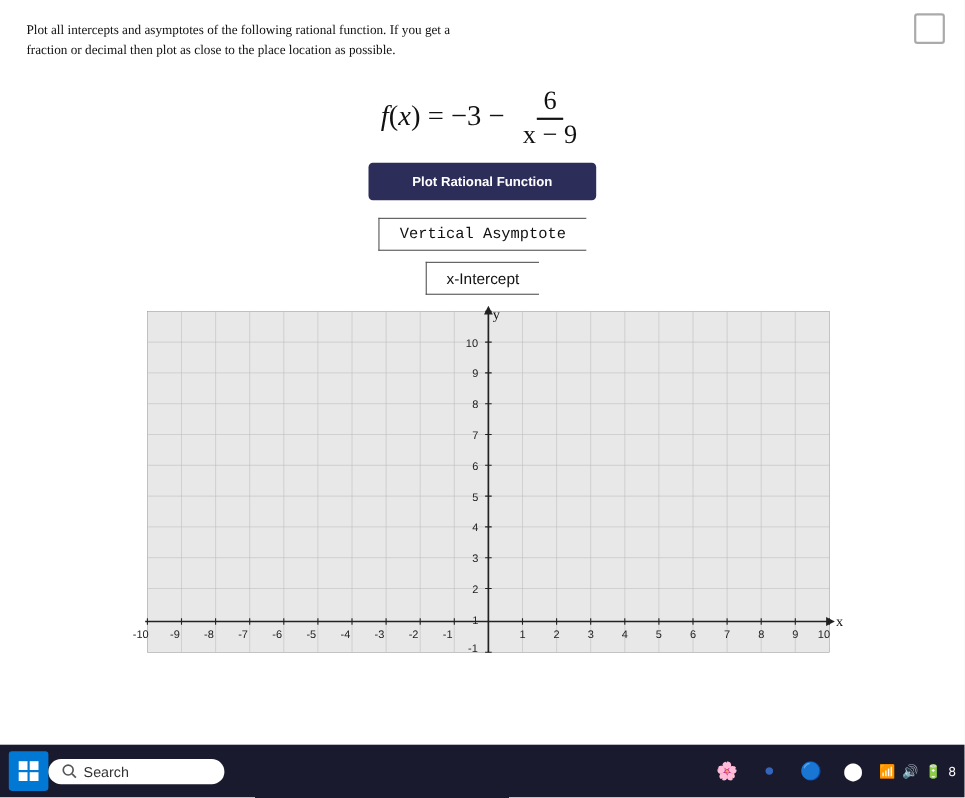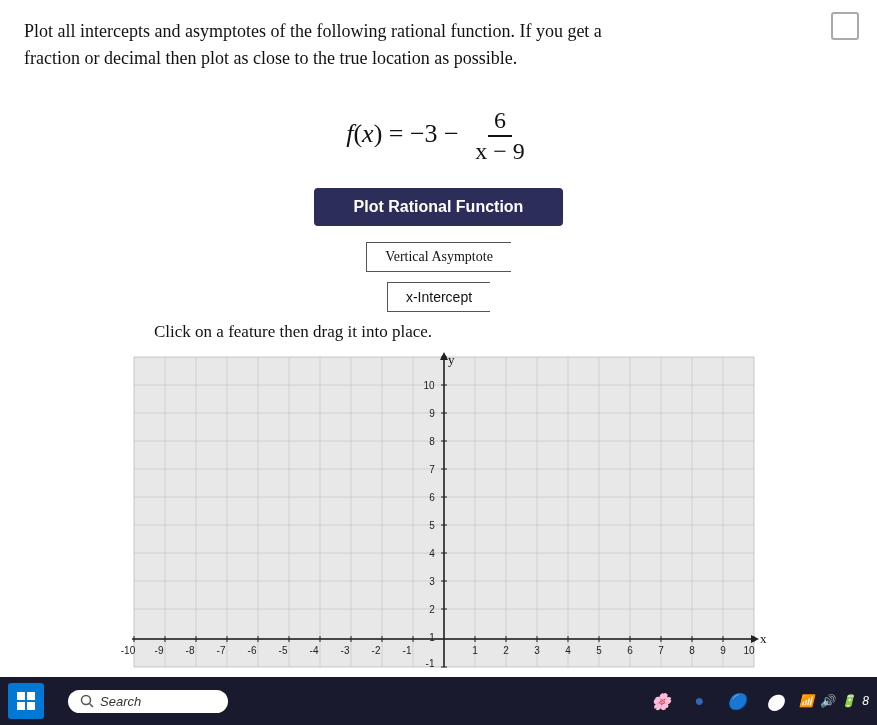--- a/index.html
+++ b/index.html
@@ -13,31 +13,31 @@
     }
 
     .main-content {
       background: #fff;
       padding: 18px 24px 0 24px;
       width: 877px;
       min-height: 690px;
     }
 
     .instructions {
-      font-size: 18px;
+      font-size: 12px;
       line-height: 1.5;
       color: #111;
-      margin-bottom: 34px;
+      margin-bottom: 24px;
       font-family: Georgia, serif;
     }
 
     .function-display {
       text-align: center;
       font-size: 26px;
-      margin-bottom: 22px;
+      margin-bottom: 10px;
       color: #111;
     }
 
     .function-display .fraction {
       display: inline-flex;
       flex-direction: column;
       align-items: center;
       vertical-align: middle;
       margin-left: 4px;
     }
@@ -53,40 +53,40 @@
       font-size: 24px;
       padding: 0 6px;
       line-height: 1.2;
     }
 
     .btn-plot {
       display: block;
       margin: 0 auto 16px auto;
       background: #2d2d5a;
       color: #fff;
-      font-size: 16px;
+      font-size: 12px;
       font-weight: bold;
       font-family: Arial, sans-serif;
       border: none;
       border-radius: 4px;
       padding: 10px 40px;
       cursor: pointer;
     }
 
     .feature-buttons {
       display: flex;
       justify-content: center;
       gap: 0;
       margin-bottom: 10px;
     }
 
     .feature-btn {
       border: 1.5px solid #555;
       background: #fff;
-      font-family: Liberation Serif, serif;
+      font-family: Liberation Mono, monospace;
       font-size: 14px;
       padding: 6px 18px;
       cursor: pointer;
       color: #111;
     }
 
     .feature-btn:first-child {
       border-right: none;
     }
 
@@ -143,22 +143,21 @@
     .taskbar {
       position: absolute;
       bottom: 0;
       left: 0;
       width: 877px;
       height: 48px;
       background: #1a1a2e;
       display: flex;
       align-items: center;
       padding: 0 8px;
-      gap: 24px;
-      font-style: italic;
+      gap: 0;
     }
 
     .taskbar-start {
       width: 36px;
       height: 36px;
       background: #0078d4;
       display: flex;
       align-items: center;
       justify-content: center;
       border-radius: 3px;
@@ -222,21 +221,21 @@
       cursor: pointer;
     }
   </style>
 </head>
 <body>
 
 <div class="main-content">
 
   <div class="instructions">
     <span>Plot all intercepts and asymptotes of the following rational function. If you get a</span><br>
-    <span>fraction or decimal then plot as close to the true location as possible.</span>
+    <span>fraction or decimal then plot as close to the place location as possible.</span>
   </div>
 
   <div class="corner-icon"></div>
 
   <div class="function-display">
     <span><i>f</i>(<i>x</i>) = −3 −</span>
     <span class="fraction">
       <span class="numerator">6</span>
       <span class="denominator">x − 9</span>
     </span>
@@ -245,21 +244,20 @@
   <button class="btn-plot">Plot Rational Function</button>
 
   <div class="feature-buttons">
     <button class="feature-btn">Vertical Asymptote</button>
   </div>
 
   <div class="intercept-buttons">
     <button class="intercept-btn">x-Intercept</button>
   </div>
 
-  <div class="click-instruction">Click on a feature then drag it into place.</div>
 
   <div class="graph-container">
     <div class="graph-area">
       <svg class="grid-svg" viewBox="0 0 680 340" xmlns="http://www.w3.org/2000/svg">
 
         <rect x="30" y="5" width="620" height="310" fill="#e8e8e8" stroke="#999" stroke-width="0.5"></rect>
 
         <line x1="61" y1="5" x2="61" y2="315" stroke="#bbb" stroke-width="0.5"></line>
         <line x1="92" y1="5" x2="92" y2="315" stroke="#bbb" stroke-width="0.5"></line>
         <line x1="123" y1="5" x2="123" y2="315" stroke="#bbb" stroke-width="0.5"></line>

